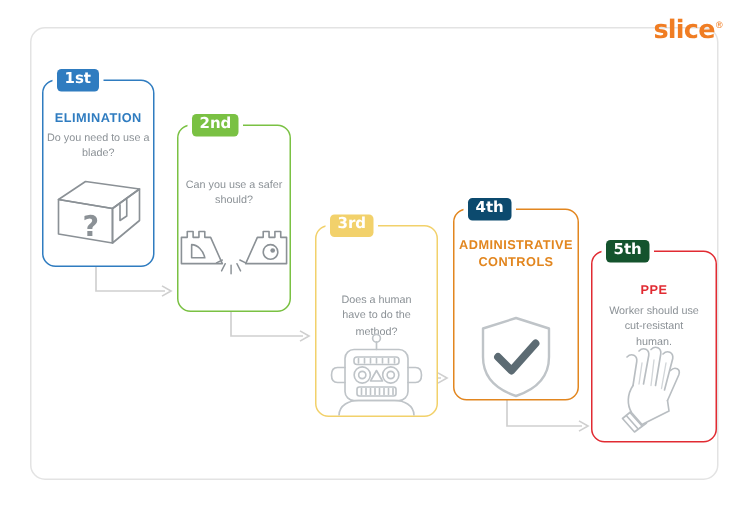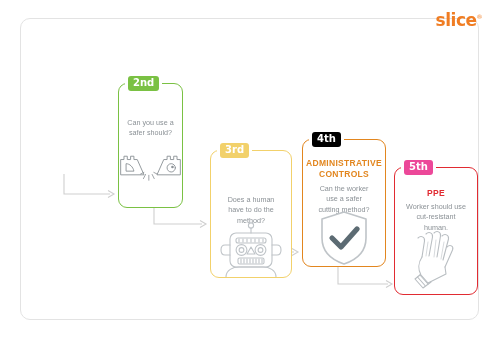--- a/index.html
+++ b/index.html
@@ -75,22 +75,40 @@
   <svg class="conn" style="left:240px;top:230px;width:72px;height:36px;" viewBox="0 0 72 36">
     <path d="M6 2 L6 22 L54 22" fill="none" stroke="#cfcfcf" stroke-width="1.1"></path>
     <path d="M52 18.6 L58 22 L52 25.4" fill="none" stroke="#cfcfcf" stroke-width="1.1"></path>
   </svg>
 
   <svg class="conn" style="left:332px;top:262px;width:74px;height:36px;" viewBox="0 0 74 36">
     <path d="M6 2 L6 22 L56 22" fill="none" stroke="#cfcfcf" stroke-width="1.1"></path>
     <path d="M54 18.6 L60 22 L54 25.4" fill="none" stroke="#cfcfcf" stroke-width="1.1"></path>
   </svg>
 
+  <div class="card" style="left:28px;top:53px;width:75px;height:125px;border-color:#2f7cc0;">
+    <div class="notch" style="left:6px;">
+      <span class="badge" style="background:#2f7cc0;">1st</span>
+    </div>
+    <div class="title" style="top:19px;color:#2f7cc0;">ELIMINATION</div>
+    <div class="q" style="top:33px;">Do you need to use a blade?</div>
+    <div class="art" style="top:62px;">
+      <svg width="62" height="52" viewBox="0 0 62 52">
+        <g fill="none" stroke="#8b9196" stroke-width="1.1" stroke-linejoin="round" stroke-linecap="round">
+          <path d="M4 17 L22 5 L58 10 L40 23 Z"></path>
+          <path d="M4 17 L4 40 L40 46 L40 23 Z"></path>
+          <path d="M40 23 L58 10 L58 31 L40 46 Z"></path>
+          <path d="M45 20.5 L45 31 L49.5 28 L49.5 17"></path>
+        </g>
+        <text x="20" y="41" font-family="DejaVu Sans, sans-serif" font-size="19" font-weight="bold" fill="#8b9196">?</text>
+      </svg>
+    </div>
+  </div>
 
-  <div class="card" style="left:118px;top:83px;width:65px;height:125px;border-color:#7ac143;">
+  <div class="card" style="left:118px;top:83px;width:76px;height:125px;border-color:#7ac143;">
     <div class="notch" style="left:6px;">
       <span class="badge" style="background:#7ac143;">2nd</span>
     </div>
     <div class="q" style="top:34px;">Can you use a safer should?</div>
     <div class="art" style="top:62px;">
       <svg width="76" height="42" viewBox="0 0 76 42">
         <g fill="none" stroke="#8b9196" stroke-width="1.1" stroke-linejoin="round" stroke-linecap="round">
           <path d="M2 30 L2 12 L6 12 L6 8 L10 8 L10 12 L14 12 L14 8 L18 8 L18 12 L22 12 L30 30 Z"></path>
           <path d="M9 17 C13 17 17 21 18 26 L9 26 Z"></path>
           <path d="M74 30 L74 12 L70 12 L70 8 L66 8 L66 12 L62 12 L62 8 L58 8 L58 12 L54 12 L46 30 Z"></path>
@@ -131,35 +149,34 @@
           <path d="M14 24 L9 24 C6.5 24 5 26 5 29 C5 32 6.5 34 9 34 L14 34"></path>
           <path d="M56 24 L61 24 C63.5 24 65 26 65 29 C65 32 63.5 34 61 34 L56 34"></path>
           <path d="M10 56 C10 49 17 46 23 46 L47 46 C53 46 60 49 60 56"></path>
         </g>
       </svg>
     </div>
   </div>
 
   <div class="card" style="left:302px;top:139px;width:84px;height:128px;border-color:#e2861f;">
     <div class="notch" style="left:6px;">
-      <span class="badge" style="background:#000000;">4th</span>
+      <span class="badge" style="background:#0c4a6e;">4th</span>
     </div>
     <div class="title" style="top:18px;color:#e2861f;padding:0 3px;">ADMINISTRATIVE CONTROLS</div>
-    <div class="q" style="top:44px;padding:0 10px;">Can the worker use a safer cutting method?</div>
     <div class="art" style="top:70px;">
       <svg width="52" height="56" viewBox="0 0 52 56">
         <path d="M26 2 L48 9 L48 28 C48 42 38 50 26 54 C14 50 4 42 4 28 L4 9 Z" fill="none" stroke="#bfc4c8" stroke-width="1.6" stroke-linejoin="round"></path>
         <path d="M14 28 L23 37 L39 19" fill="none" stroke="#5c6b73" stroke-width="5.2" stroke-linecap="round" stroke-linejoin="round"></path>
       </svg>
     </div>
   </div>
 
   <div class="card" style="left:394px;top:167px;width:84px;height:128px;border-color:#e12b32;">
     <div class="notch" style="left:6px;">
-      <span class="badge" style="background:#ec4899;">5th</span>
+      <span class="badge" style="background:#14532d;">5th</span>
     </div>
     <div class="title" style="top:20px;color:#e12b32;">PPE</div>
     <div class="q" style="top:34px;padding:0 8px;">Worker should use cut-resistant human.</div>
     <div class="art" style="top:62px;">
       <svg width="76" height="62" viewBox="0 0 76 62">
         <g fill="none" stroke="#b9bec2" stroke-width="1.1" stroke-linejoin="round" stroke-linecap="round">
           <path d="M20 8 C23 5 27 7 26.5 11 L24 27"></path>
           <path d="M28 4 C31 1 35 3 34.5 7 L31 26"></path>
           <path d="M36 3 C39 0 43 2 42.5 6 L39 27"></path>
           <path d="M44 6 C47 3 51 5 50.5 9 L45 30"></path>

